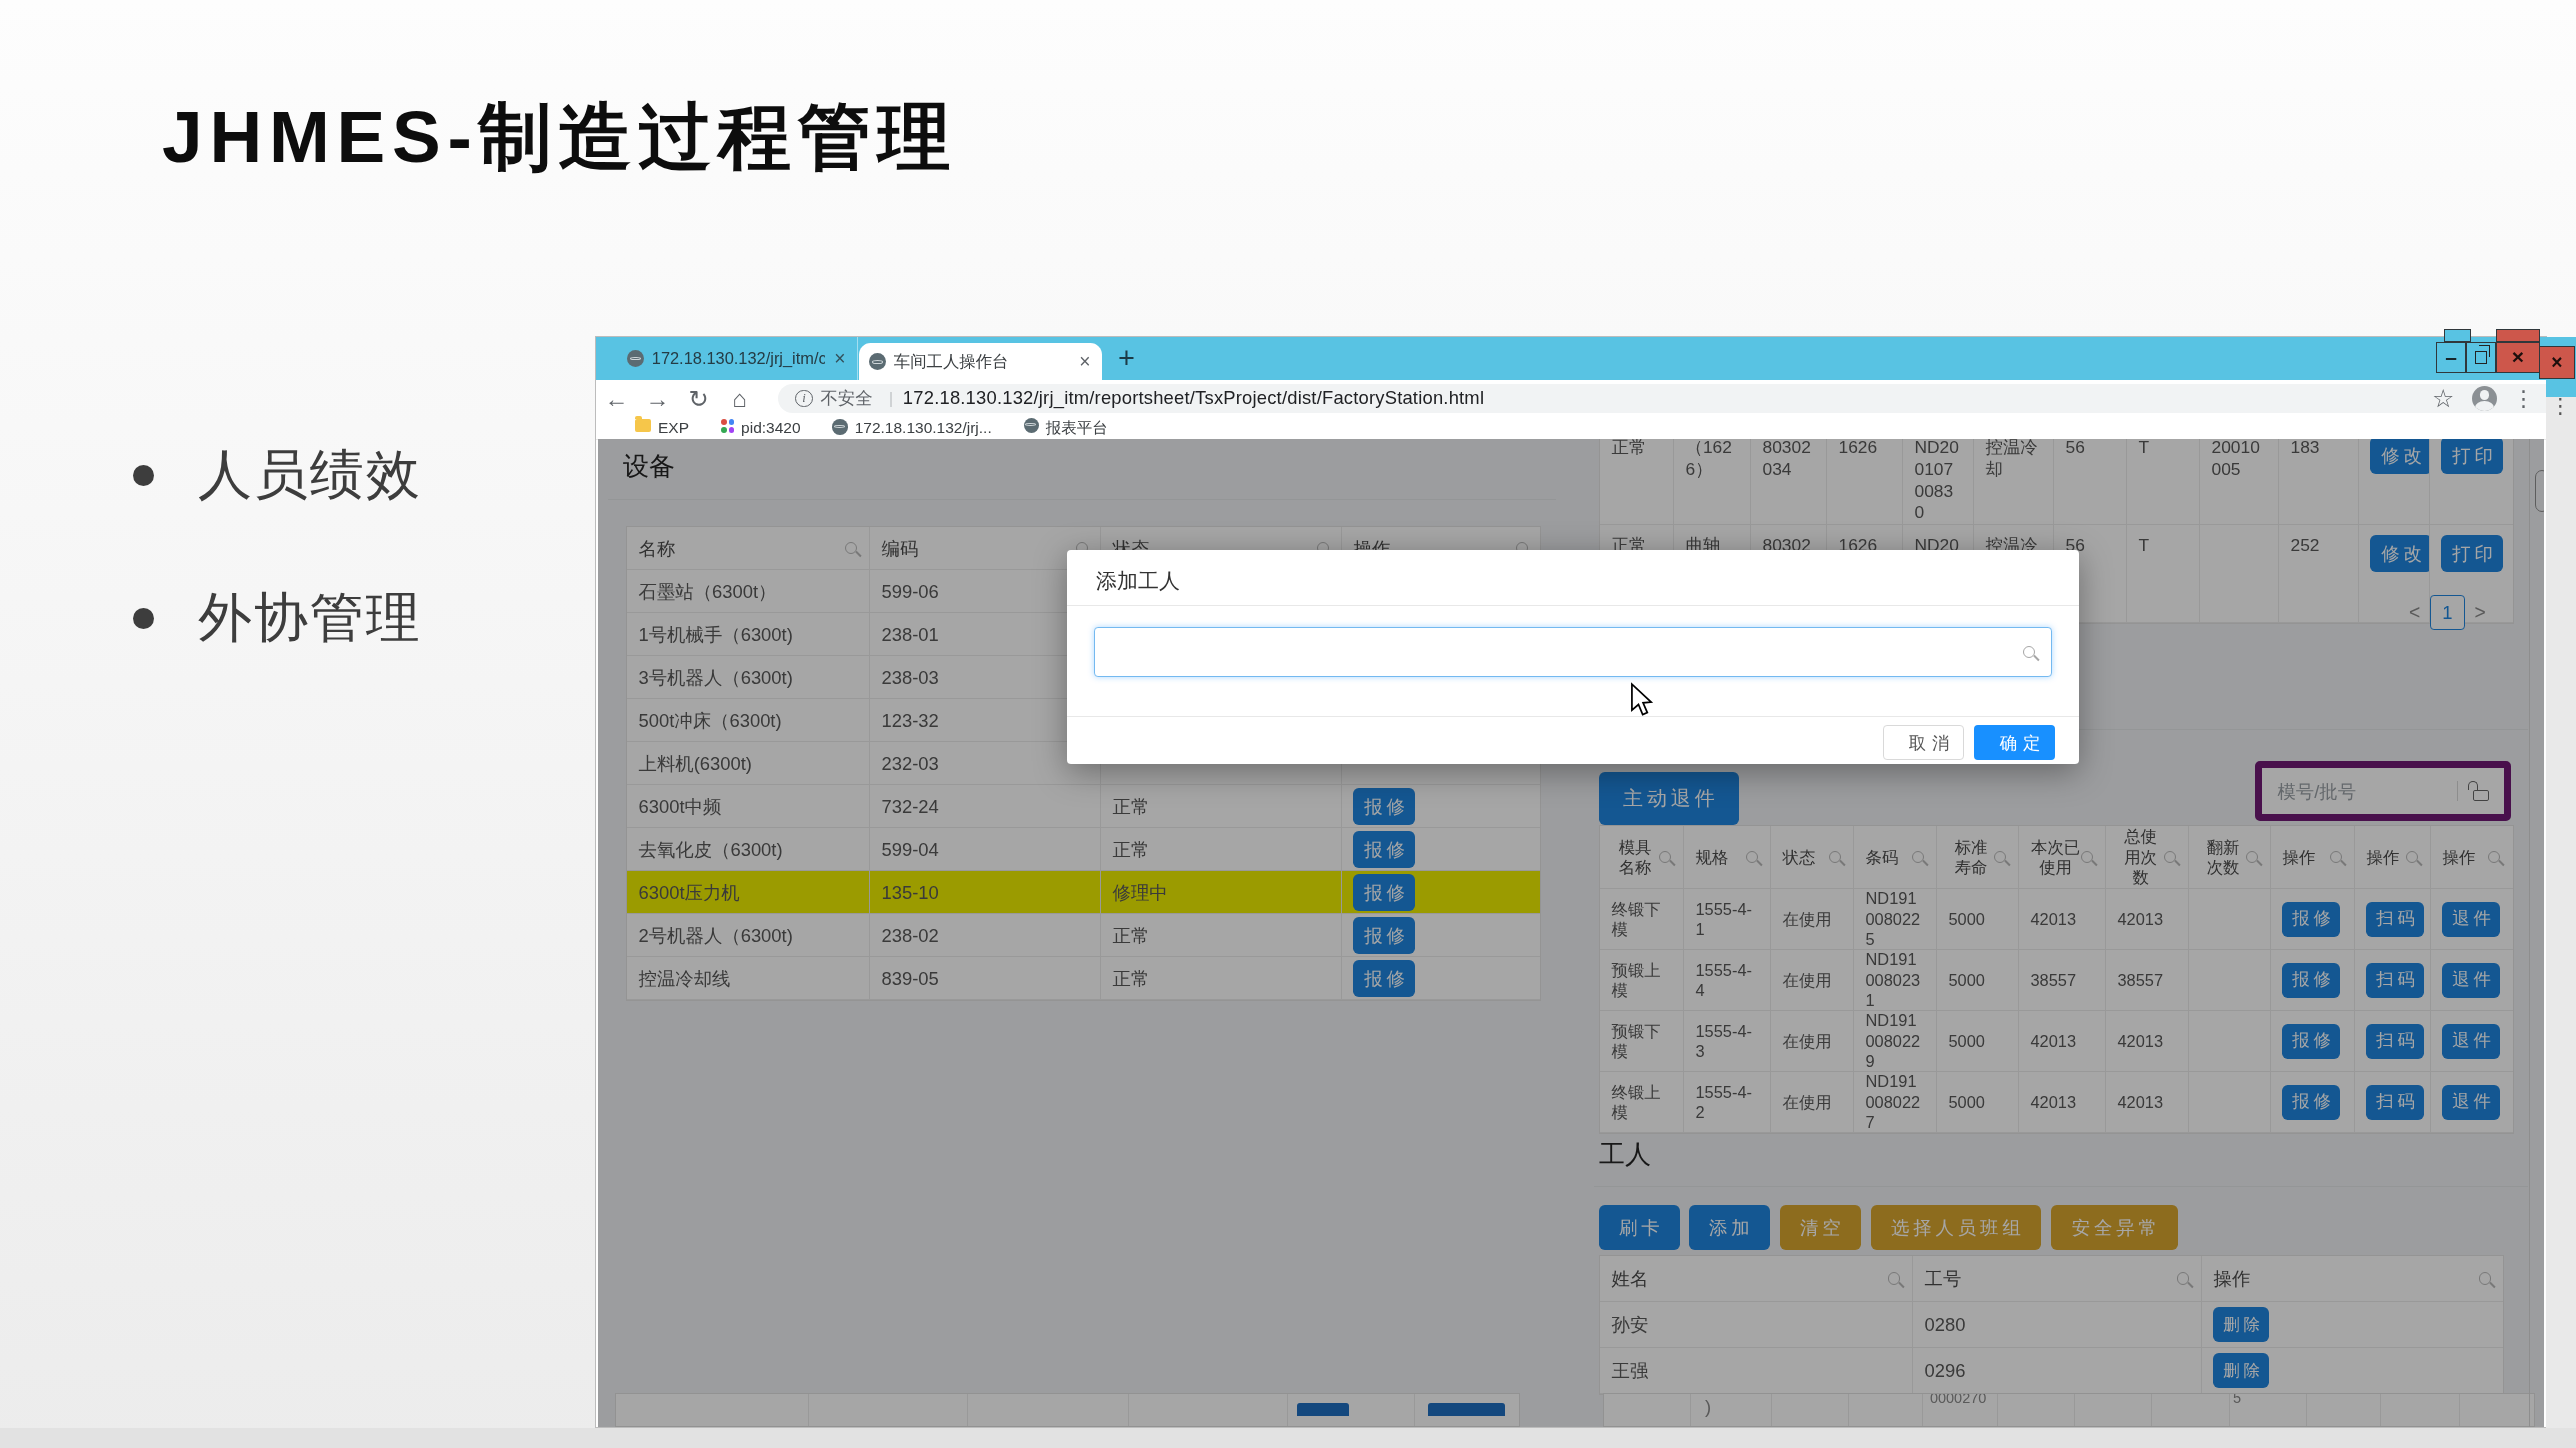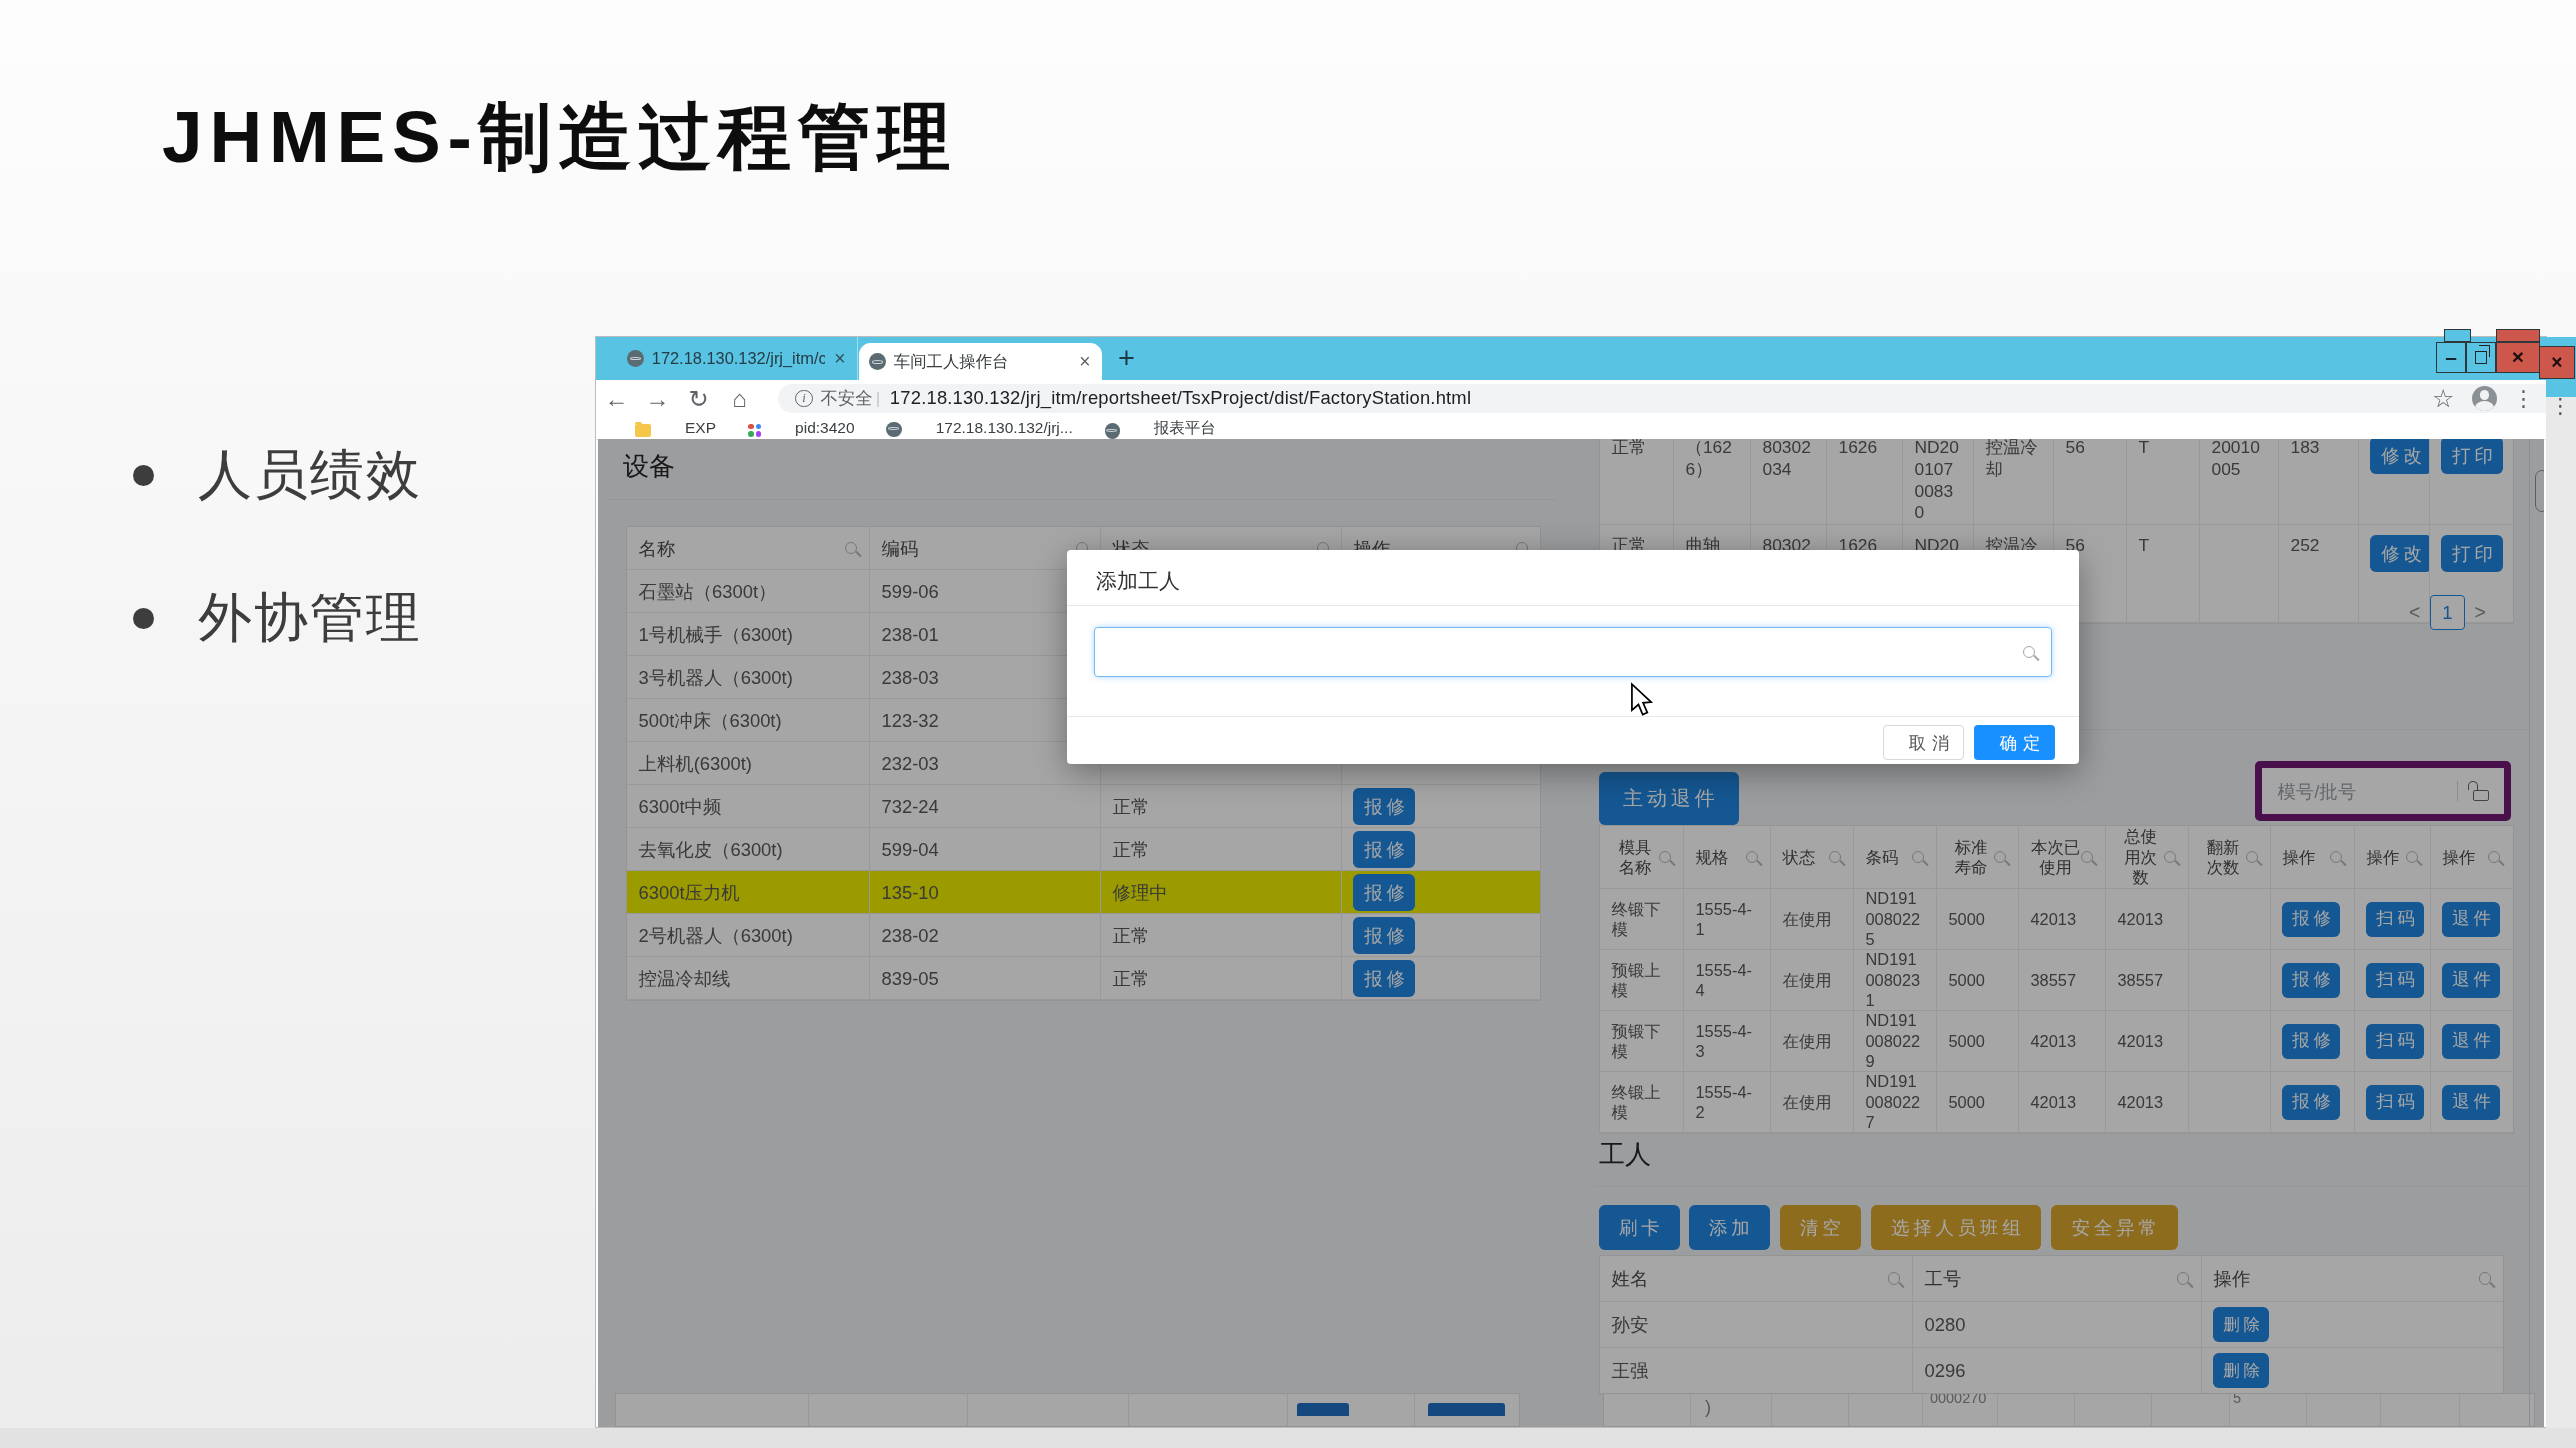--- a/index.html
+++ b/index.html
@@ -36,33 +36,33 @@
   .res-glyph::before{content:'';position:absolute;left:2.9px;top:-6.8px;width:10.6px;height:10.6px;border:1.9px solid #222;border-left:none;border-bottom:none;}
   .wb-close{left:1900px;width:44px;background:#cd574b;font-size:21px;color:#1d0f0d;}
 
   .toolbar{position:absolute;left:0;top:43px;width:100%;height:37px;background:#fff;display:flex;align-items:center;}
   .navic{font-size:24px;color:#5f6368;width:41px;text-align:center;flex:0 0 auto;}
   .urlbox{position:absolute;left:182px;top:3.9px;width:2239px;height:29px;background:#f1f3f4;border-radius:14.5px;
     display:flex;align-items:center;padding:0 17.4px;box-sizing:border-box;width:2241px;max-width:2241px;}
   .urlbox{width:2241px;}
   .infoc{width:17.4px;height:17.4px;border:1.9px solid #5f6368;border-radius:50%;font-size:12.6px;color:#5f6368;
     display:flex;align-items:center;justify-content:center;box-sizing:border-box;margin-right:7.7px;font-style:italic;font-family:"Liberation Serif",serif;}
-  .sec{font-size:17.4px;color:#5f6368;margin-right:3px;}
+  .sec{font-size:17.4px;color:#5f6368;margin-right:16px;}
   .usep{color:#c4c7ca;margin-right:9.7px;font-size:17.4px;}
   .url{font-size:18.4px;color:#202124;letter-spacing:0.2px;}
   .tb-right{position:absolute;right:0;top:0;height:37px;display:flex;align-items:center;}
   .star{font-size:25px;color:#5f6368;margin-right:17.4px;}
   .avatar{width:25px;height:25px;border-radius:50%;background:#8b9094;position:relative;overflow:hidden;margin-right:15.5px;}
   .avatar::before{content:'';position:absolute;left:7.7px;top:3.9px;width:9.7px;height:9.7px;border-radius:50%;background:#f0f2f3;}
   .avatar::after{content:'';position:absolute;left:2.9px;top:14.5px;width:19.3px;height:13.5px;border-radius:50%;background:#f0f2f3;}
   .kebab{font-size:22px;color:#5f6368;margin-right:11.6px;}
 
   .bookbar{position:absolute;left:0;top:80px;width:100%;height:22px;background:#fff;border-bottom:1px solid #e9e9e9;
     display:flex;align-items:center;font-size:15.5px;color:#3c4043;}
-  .bm{display:flex;align-items:flex-end;margin-right:25px;gap:27px;}
+  .bm{display:flex;align-items:flex-start;margin-right:25px;}
   .bm span{margin-left:6.8px;}
   .folder{width:16.4px;height:12.6px;background:#f6c64a;border-radius:1.9px;position:relative;}
   .folder::before{content:'';position:absolute;left:0;top:-2.9px;width:6.8px;height:2.9px;background:#f6c64a;border-radius:1.9px 1.9px 0 0;}
   .pidic{width:13.5px;height:13.5px;position:relative;}
   .pidic i{position:absolute;width:5.8px;height:5.8px;border-radius:50%;}
   .pidic i:nth-child(1){left:0;top:0;background:#d94f43;}
   .pidic i:nth-child(2){right:0;top:0;background:#4285f4;}
   .pidic i:nth-child(3){left:0;bottom:0;background:#34a853;}
   .pidic i:nth-child(4){right:0;bottom:0;background:#a142f4;}
   .globe-sm{width:15.5px;height:15.5px;border-radius:50%;background:#5b6b72;position:relative;}

